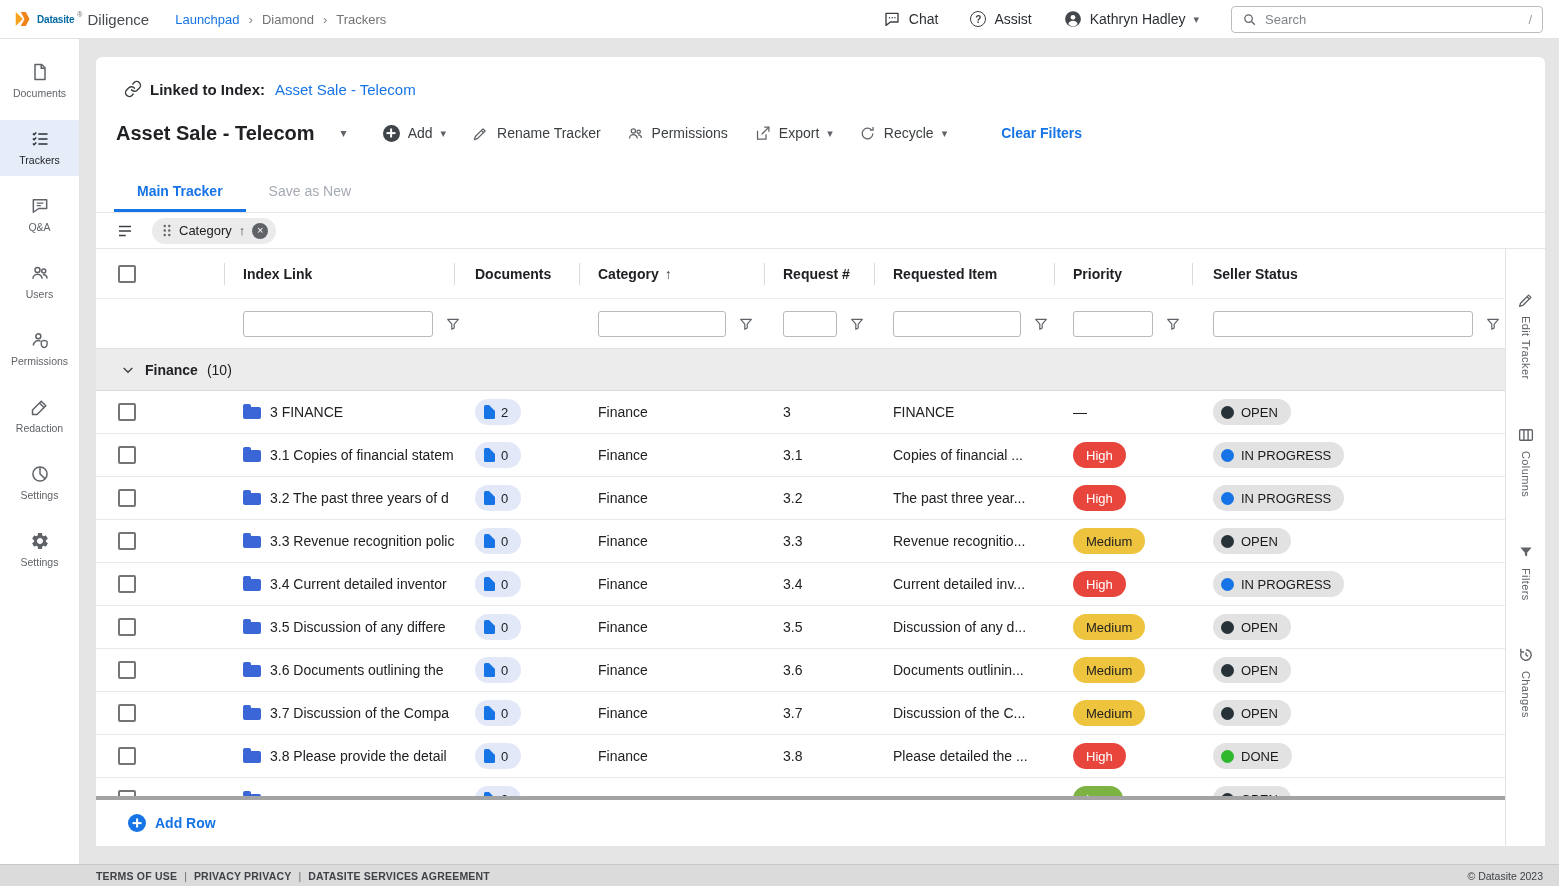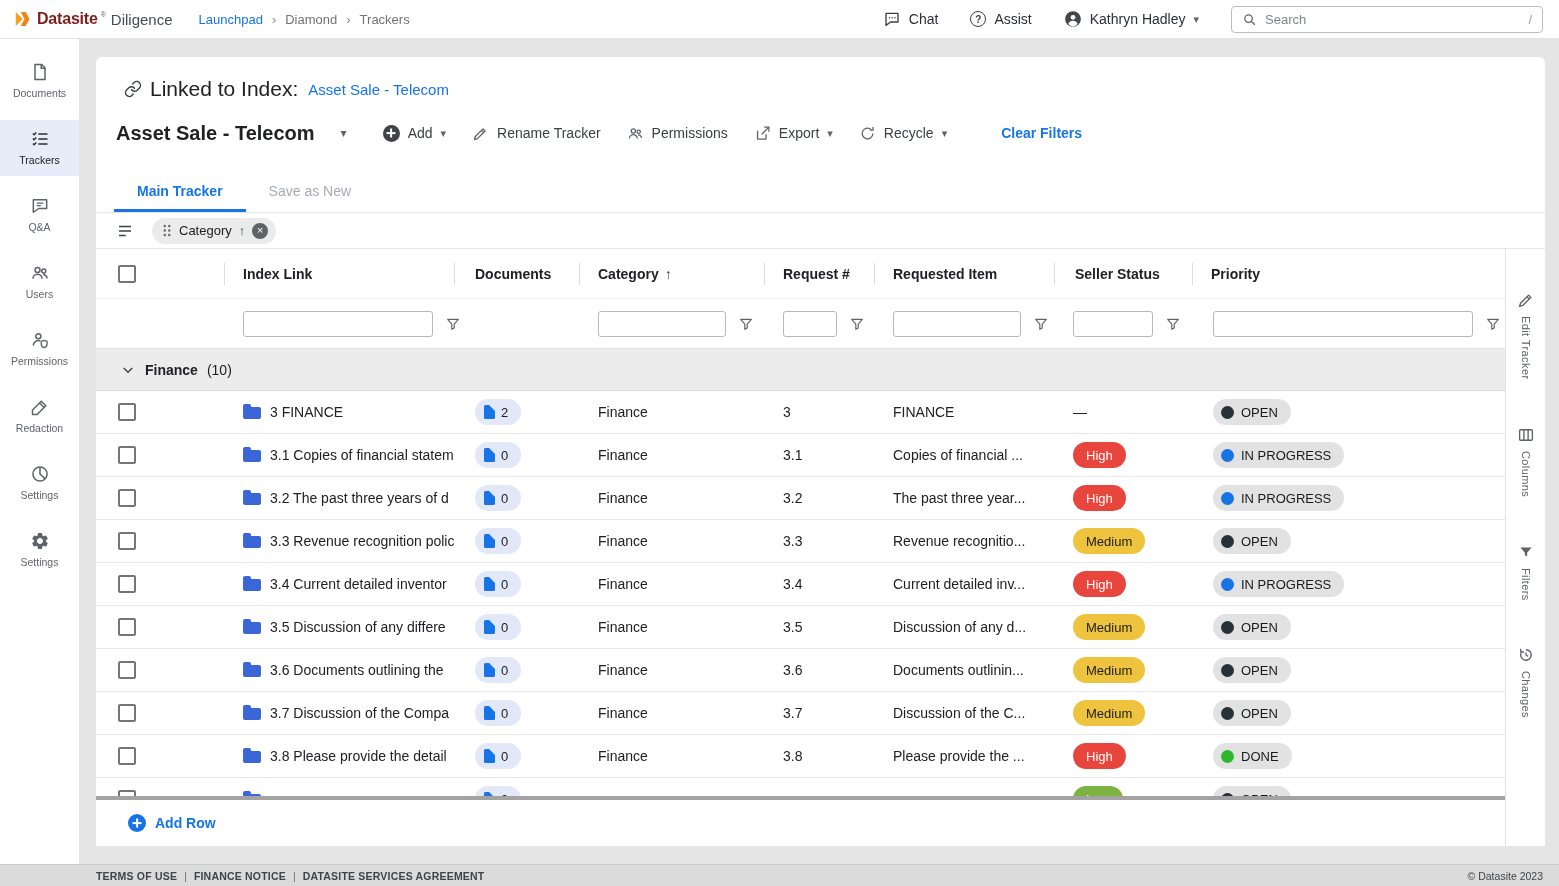--- a/index.html
+++ b/index.html
@@ -4,21 +4,21 @@
 <style>
   * { box-sizing: border-box; margin: 0; padding: 0; }
   html,body { width:1559px; height:886px; overflow:hidden; }
   body { font-family:"Liberation Sans", sans-serif; background:#e5e5e5; color:#202124; }
   .app { position:relative; width:1559px; height:886px; }
 
   
   .topbar { position:absolute; top:0; left:0; right:0; height:39px; background:#fff; border-bottom:1px solid #e2e2e2; display:flex; align-items:center; padding:0 16px 0 12px; z-index:5; }
   .brand { display:flex; align-items:center; gap:5px; }
   .logo svg { width:20px; height:20px; display:block; }
-  .brand-name { font-size:16px; font-weight:700; color:#7f1d1d; letter-spacing:-.2px; }
+  .brand-name { font-size:10px; font-weight:700; color:#0369a1; letter-spacing:-.2px; }
   .brand-mark { font-size:7px; color:#5f6368; align-self:flex-start; margin:2px 0 0 -2px; }
   .brand-product { font-size:15px; color:#474c51; }
   .breadcrumb { display:flex; align-items:center; margin-left:26px; font-size:13px; gap:9px; }
   .bc-link { color:#1774e6; cursor:pointer; text-decoration:none; }
   .bc-item { color:#737373; text-decoration:none; cursor:pointer; }
   .bc-sep { color:#80868b; font-size:13px; }
   .top-right { margin-left:auto; display:flex; align-items:center; gap:32px; }
   .top-btn { background:none; border:none; display:flex; align-items:center; gap:8px; font-family:inherit; font-size:14px; font-weight:500; color:#2b2f33; cursor:pointer; }
   .top-btn .icon svg { width:18px; height:18px; display:block; color:#3c4043; }
   .qmark { width:16px; height:16px; border:1.6px solid #3c4043; border-radius:50%; display:inline-flex; align-items:center; justify-content:center; font-size:10px; font-weight:700; color:#3c4043; }
@@ -41,21 +41,21 @@
   .foot-link { font-weight:700; letter-spacing:.2px; cursor:pointer; }
   .foot-sep { margin:0 7px; color:#6a6e72; font-weight:400; }
   .copyright { margin-left:auto; font-weight:400; color:#3f4347; }
 
   
   .content { position:absolute; top:39px; left:80px; right:0; bottom:22px; padding:18px 14px 18px 16px; }
   .card { background:#fff; border-radius:6px 6px 0 0; height:789px; display:flex; flex-direction:column; overflow:hidden; }
 
   .linked-row { padding:20px 0 0 28px; height:44px; display:flex; align-items:center; gap:8px; }
   .linked-row .icon svg { width:18px; height:18px; display:block; color:#3c4043; }
-  .linked-label { font-size:21px; font-weight:400; color:#202124; }
+  .linked-label { font-size:15px; font-weight:700; color:#202124; }
   .linked-value { font-size:15px; font-weight:500; color:#1774e6; text-decoration:none; cursor:pointer; margin-left:2px; }
 
   .title-row { padding:14px 0 0 20px; height:50px; display:flex; align-items:center; }
   .page-title { font-size:20px; font-weight:700; color:#202124; }
   .title-caret { background:none; border:none; cursor:pointer; margin:0 10px 0 26px; font-size:12px; color:#5f6368; }
   .tool-btn { background:none; border:none; cursor:pointer; display:flex; align-items:center; gap:8px; font-family:inherit; font-size:14px; font-weight:500; color:#3c4043; margin-left:26px; }
   .tool-btn .icon svg { width:17px; height:17px; display:block; color:#5f6368; }
   .addcirc { width:17px; height:17px; border-radius:50%; background:#3f4449; position:relative; flex:none; }
   .addcirc::before, .addcirc::after { content:""; position:absolute; background:#fff; left:50%; top:50%; transform:translate(-50%,-50%); }
   .addcirc::before { width:9px; height:1.8px; }
@@ -382,25 +382,25 @@
             <div class="th">
                 <span>Category</span>
                 <span class="sort">↑</span>
               </div>
             <div class="th">
                 <span>Request #</span>
               </div>
             <div class="th">
                 <span>Requested Item</span>
               </div>
+            <div class="th">
+                <span>Priority</span>
+              </div>
             <div class="th c-status">
                 <span>Seller Status</span>
-              </div>
-            <div class="th">
-                <span>Priority</span>
               </div>
           </div>
 
           <div class="tfilter tr-grid">
             <div class="fcell c-check"></div>
             <div class="fcell">
                 <input class="f-input" style="width: 196px;">
                 <span class="funnel">
                   <svg viewBox="0 0 24 24">
                     <path d="M4 5h16l-6.2 7.2V18l-3.6 2v-7.8z" fill="none" stroke="currentColor" stroke-width="1.8" stroke-linejoin="round"></path>
@@ -747,21 +747,21 @@
                     <span>0</span>
                   </span>
                 </div>
               <div class="td">
                   <span>Finance</span>
                 </div>
               <div class="td">
                   <span>3.8</span>
                 </div>
               <div class="td">
-                  <span class="clip">Please provide the ...</span>
+                  <span class="clip">Please detailed the ...</span>
                 </div>
               <div class="td">
                   <span class="pill p-high">High</span>
                 </div>
               <div class="td c-status">
                   <span class="status s-done">
                     <span class="dot"></span>
                     <span>DONE</span>
                   </span>
                 </div>
@@ -849,19 +849,19 @@
           </button>
         </div>
       </div>
 
     </div>
   </main>
 
   <footer class="footer">
     <span class="foot-link">TERMS OF USE</span>
     <span class="foot-sep">|</span>
-    <span class="foot-link">FINANCE NOTICE</span>
+    <span class="foot-link">PRIVACY PRIVACY</span>
     <span class="foot-sep">|</span>
     <span class="foot-link">DATASITE SERVICES AGREEMENT</span>
     <span class="copyright">© Datasite 2023</span>
   </footer>
 
 </div>
 
 </body></html>

